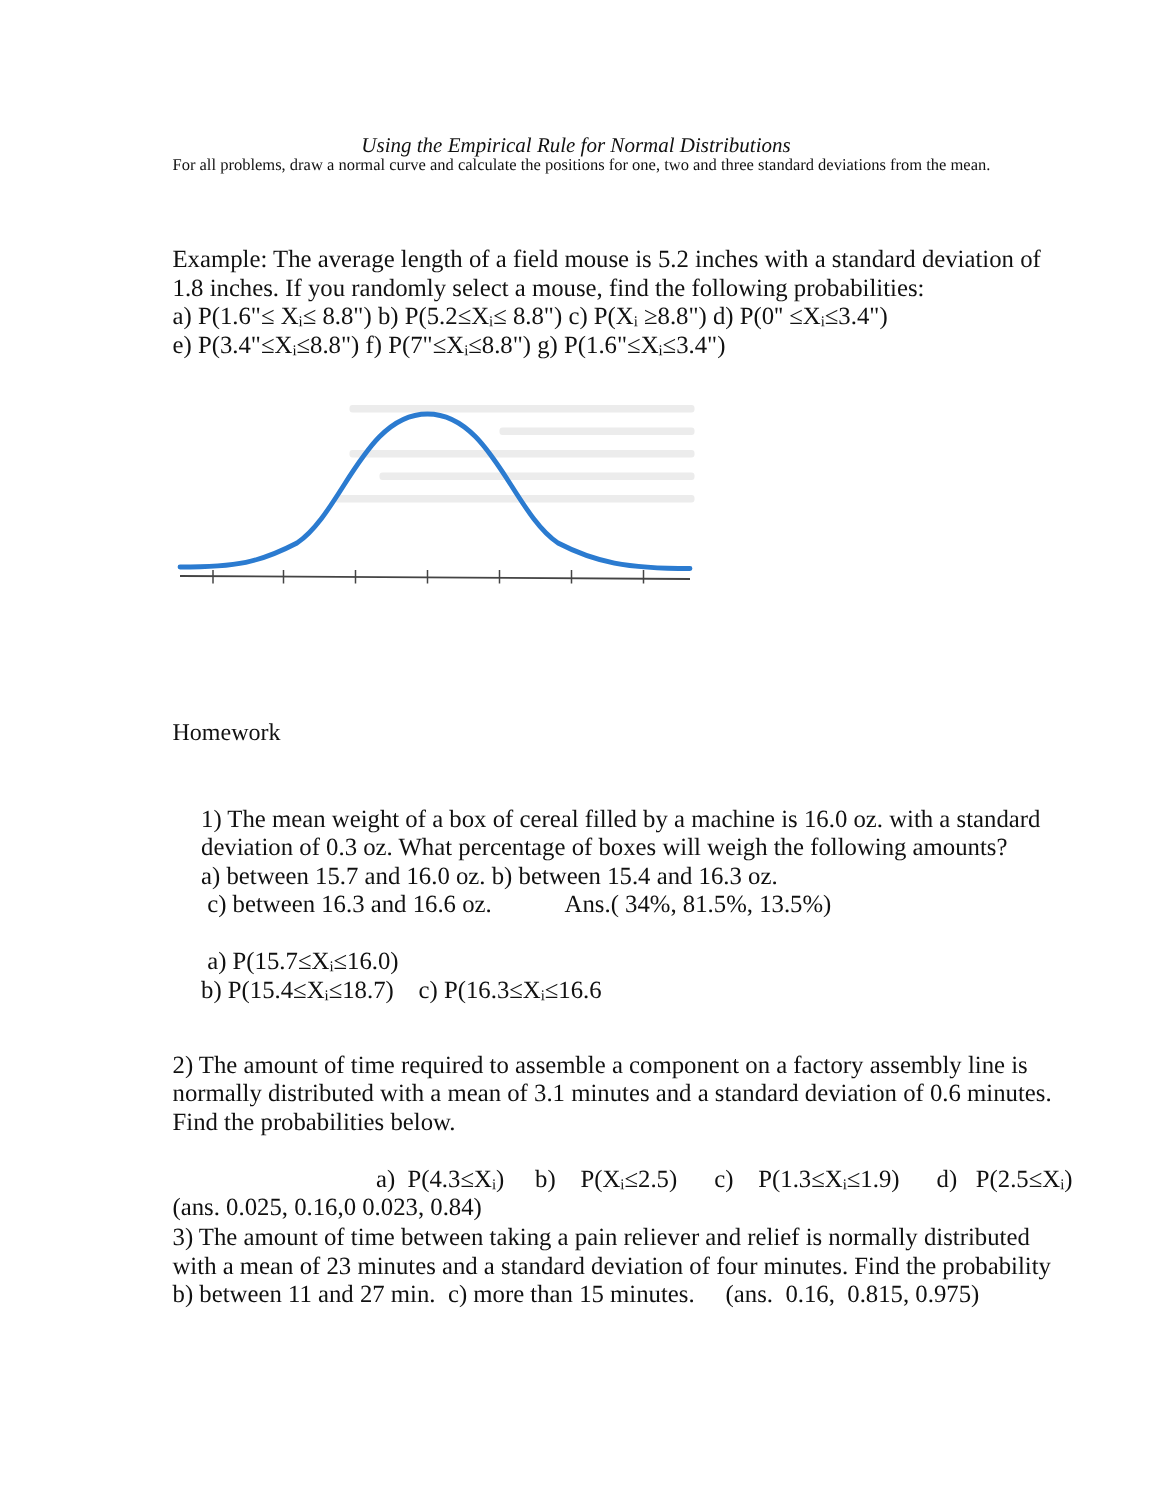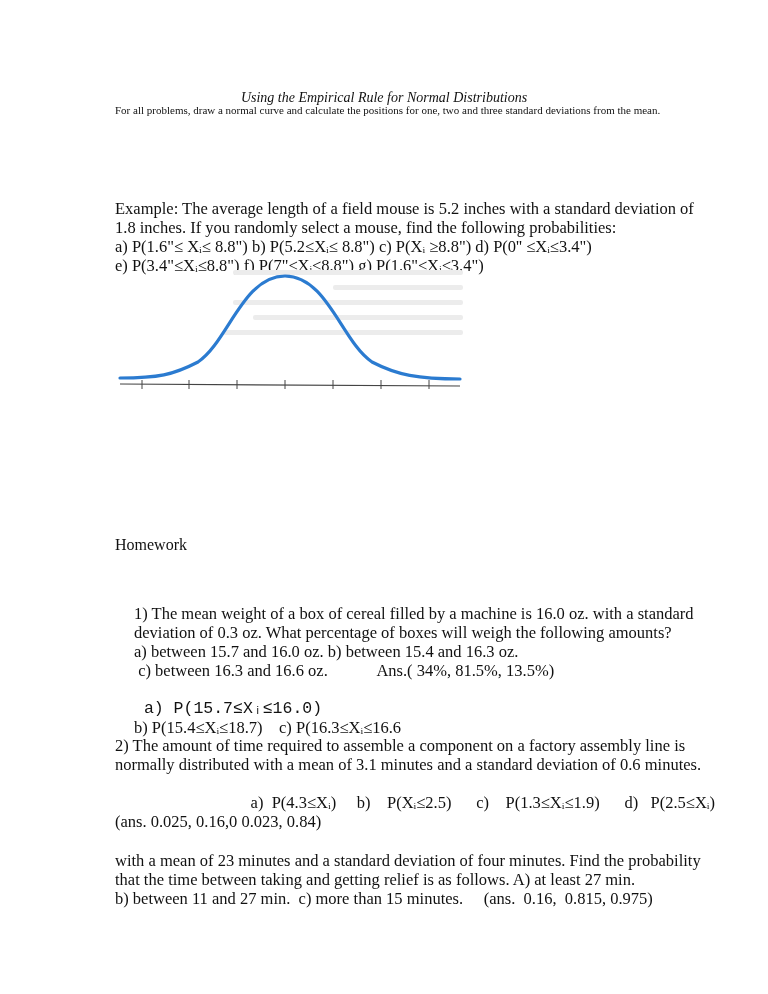--- a/index.html
+++ b/index.html
@@ -1,24 +1,24 @@
 <!DOCTYPE html>
 <html><head>
 <meta charset="utf-8">
 <style>
   html, body { margin:0; padding:0; background:#ffffff; }
   body { width:768px; height:994px; position:relative; overflow:hidden;
          font-family:"Liberation Serif", "DejaVu Serif", serif; color:#111; }
   .abs { position:absolute; }
   .title { left:0; width:768px; top:90px; text-align:center; font-size:14px;font-style:italic; }
   .instr { left:115px; top:104px; width:560px; font-size:11px; line-height:13px; }
-  .body-text { font-size:16.5px; line-height:19px;margin-top:36px; }
+  .body-text { font-size:16.5px; line-height:19px; }
   .example { left:115px; top:163px; width:600px; }
-  .hw { left:115px; top:536px; font-size:16px; }
-  .p1 { left:134px; top:568px; width:580px; }
+  .hw { left:115px; top:480px; font-size:16px; }
+  .p1 { left:134px; top:536px; width:580px; }
   .p2 { left:115px; top:700px; width:600px; }
   .p3 { left:115px; top:815px; width:600px; }
   .line { white-space:nowrap; }
   .gap { height:19px; }
   .graph { left:118px; top:262px; width:345px; height:140px; }
   .ghost { position:absolute; left:0; top:0; width:345px; height:140px; }
   .ghost div { position:absolute; right:0; height:5px; background:#ececec; border-radius:2px; }
 </style>
 </head>
 <body>
@@ -57,29 +57,30 @@
 </div>
 
 <div class="abs hw">Homework</div>
 
 <div class="abs p1 body-text">
   <div class="line">1) The mean weight of a box of cereal filled by a machine is 16.0 oz. with a standard</div>
   <div class="line">deviation of  0.3 oz.  What percentage of   boxes will weigh the following amounts?</div>
   <div class="line">a) between 15.7 and 16.0 oz.   b) between 15.4 and 16.3 oz.</div>
   <div class="line" style="white-space:pre;"> c) between 16.3 and 16.6 oz.            Ans.( 34%, 81.5%, 13.5%)</div>
   <div class="gap"></div>
-  <div class="line" style="white-space:pre;font-family:Liberation Mono, monospace;"> a) P(15.7≤Xᵢ≤16.0)</div>
+  <div class="line" style="white-space:pre;"> a) P(15.7≤Xᵢ≤16.0)</div>
   <div class="line" style="white-space:pre;">b) P(15.4≤Xᵢ≤18.7)    c) P(16.3≤Xᵢ≤16.6</div>
 </div>
 
 <div class="abs p2 body-text">
   <div class="line">2) The amount of time required to assemble a component on a factory assembly line is</div>
   <div class="line">normally distributed with a mean of 3.1 minutes and a standard deviation of 0.6 minutes.</div>
+  <div class="line">Find the probabilities below.</div>
   <div class="gap"></div>
   <div class="line" style="white-space:pre;text-align:right;">a)  P(4.3≤Xᵢ)     b)    P(Xᵢ≤2.5)      c)    P(1.3≤Xᵢ≤1.9)      d)   P(2.5≤Xᵢ)</div>
   <div class="line">(ans.  0.025, 0.16,0 0.023, 0.84)</div>
 </div>
 
 <div class="abs p3 body-text">
+  <div class="line">3) The amount of time between taking a pain reliever and relief is normally distributed</div>
   <div class="line">with a mean of 23 minutes  and a standard deviation of four minutes. Find the probability</div>
-  <div class="line">that the time between taking and getting relief is as follows.  A) at least 27 min.</div>
   <div class="line" style="white-space:pre;">b) between 11 and 27 min.  c) more than 15 minutes.     (ans.  0.16,  0.815, 0.975)</div>
 </div>
 
 </body></html>

